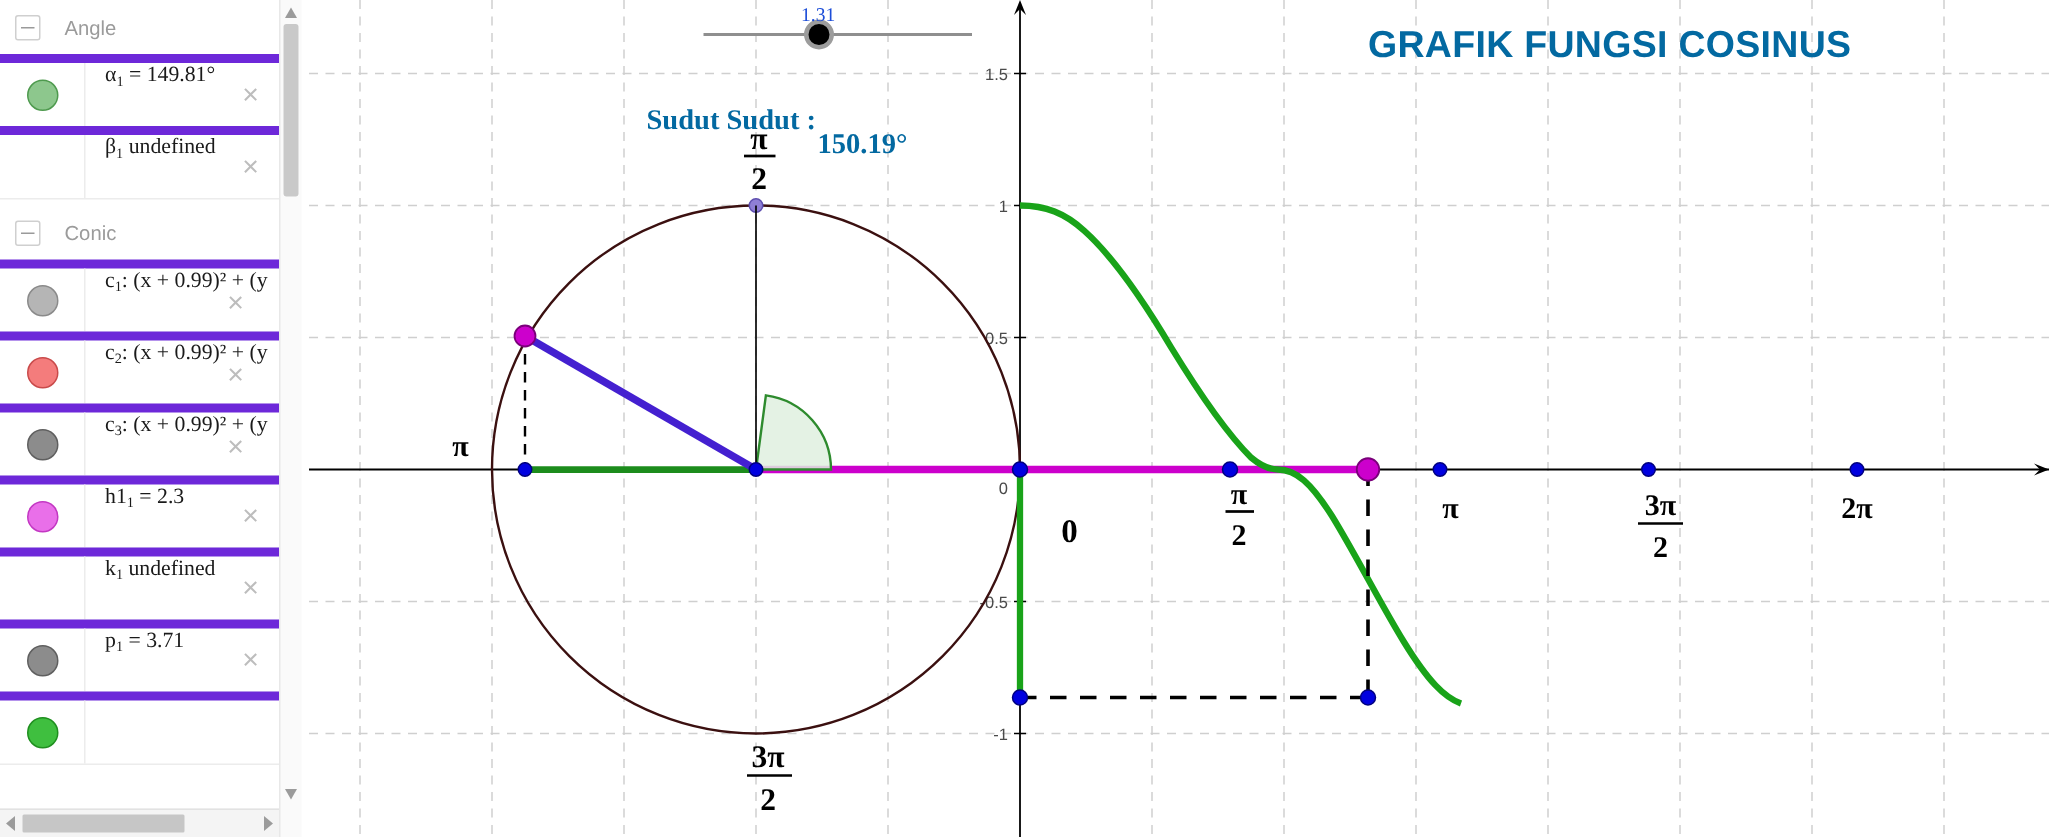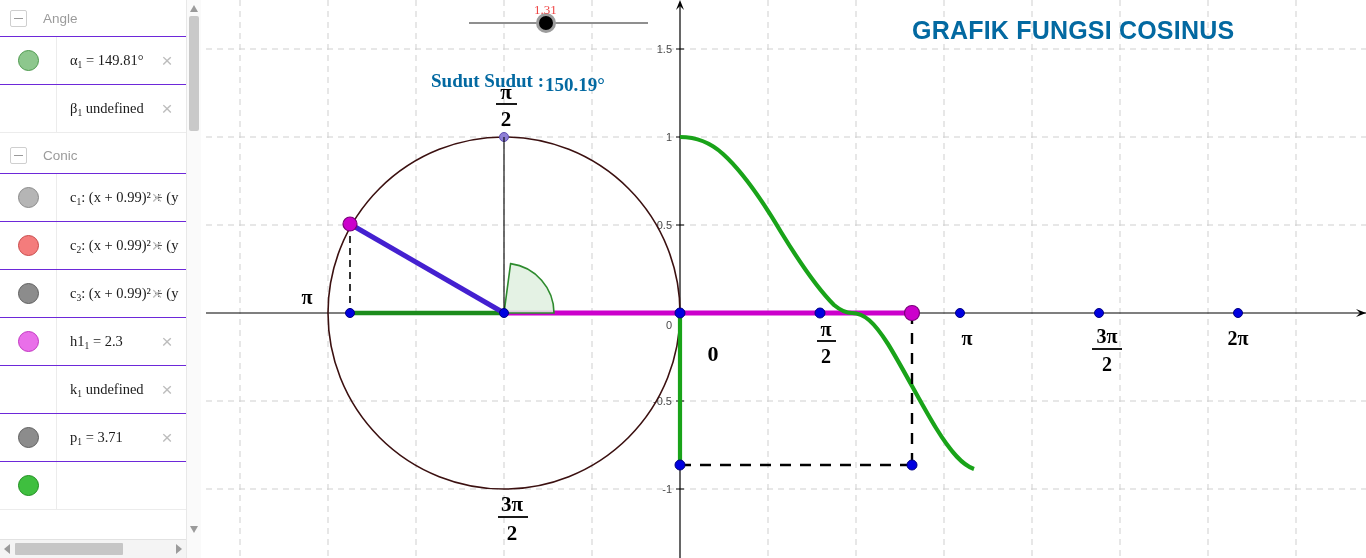--- a/index.html
+++ b/index.html
@@ -29,22 +29,22 @@
     background:#fff;box-sizing:border-box;
   }
   .ag-group .collapse-box i{
     display:block;width:9px;height:1px;background:#9a9a9a;
   }
   .ag-group .ag-group-title{
     margin-left:16px;font-size:13.5px;color:#9b9b9b;
     font-family:"Liberation Sans", sans-serif;
   }
   .ag-row{
-    position:relative;height:49px;display:flex;align-items:center;
-    border-top:1px solid #6d28d9;border-bottom:1px solid #ececec;
+    position:relative;height:49px;display:flex;
+    border-top:6px solid #6d28d9;border-bottom:1px solid #ececec;
     margin-top:-1px;background:#fff;box-sizing:border-box;
   }
   .ag-marble-cell{
     width:57px;height:100%;display:flex;align-items:center;justify-content:center;
     border-right:1px solid #ececec;box-sizing:border-box;
   }
   .ag-marble{
     width:21px;height:21px;border-radius:50%;
     box-sizing:border-box;
   }
@@ -99,28 +99,28 @@
   
   #slider{
     position:absolute;left:263px;top:22px;width:179px;height:2px;
   }
   .slider-track{position:absolute;left:0;top:0;width:179px;height:2px;background:#8f8f8f;}
   .slider-knob{
     position:absolute;left:67px;top:-9px;width:20px;height:20px;border-radius:50%;
     background:#000;border:3px solid #9c9c9c;box-sizing:border-box;
   }
   .slider-value{
-    position:absolute;left:65px;top:-20px;font-size:13px;color:#ef4444;
+    position:absolute;left:65px;top:-20px;font-size:13px;color:#1d4ed8;
     font-family:"Liberation Serif", serif;white-space:nowrap;
   }
 
   
   .canvas-text{position:absolute;white-space:nowrap;color:#0369a1;}
   #txt-sudut{left:225px;top:70px;font-size:19px;font-weight:bold;font-family:"Liberation Serif", serif;}
-  #txt-sudut-val{left:339px;top:74px;font-size:19px;font-weight:bold;font-family:"Liberation Serif", serif;}
+  #txt-sudut-val{left:339px;top:86px;font-size:19px;font-weight:bold;font-family:"Liberation Serif", serif;}
   #txt-title{left:706px;top:16px;font-size:25px;font-weight:bold;font-family:"Liberation Sans", sans-serif;letter-spacing:.2px;}
 </style>
 </head>
 <body>
 
 <div id="app">
 
   <div id="sidebar">
 
     <div class="ag-group">

